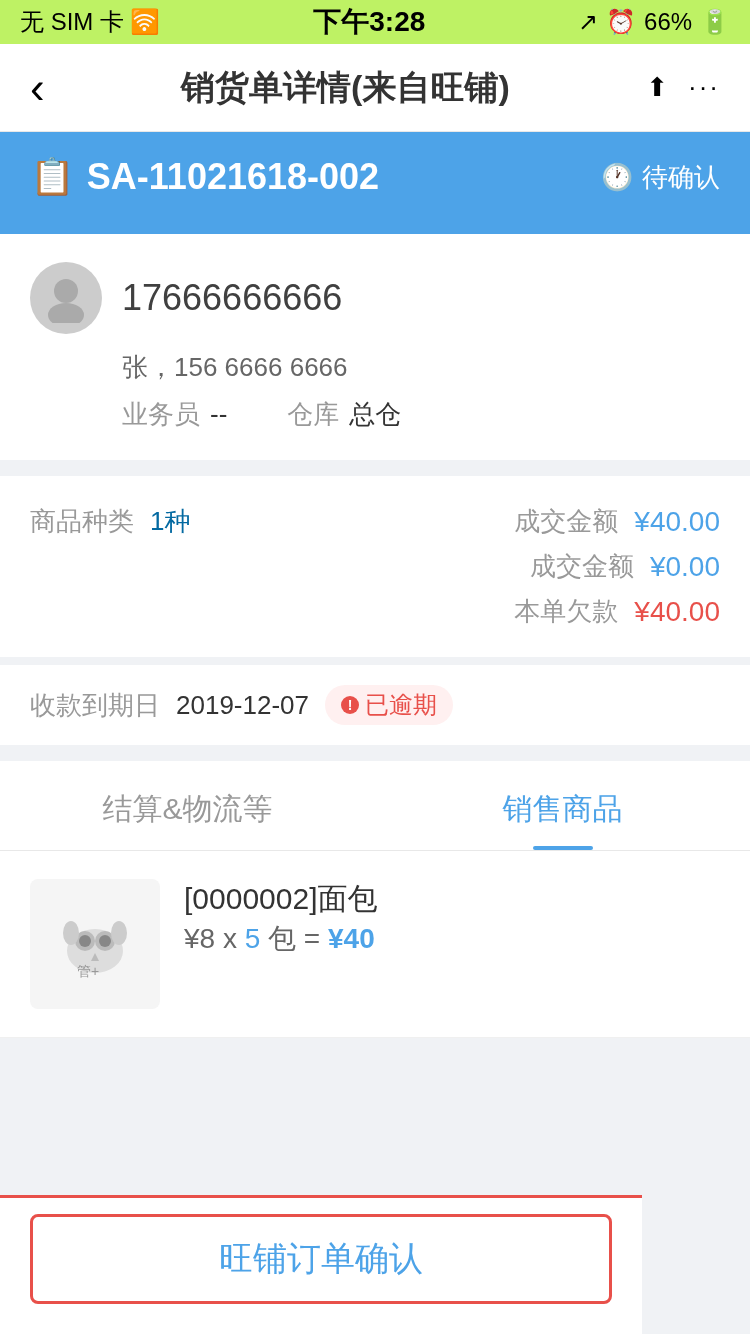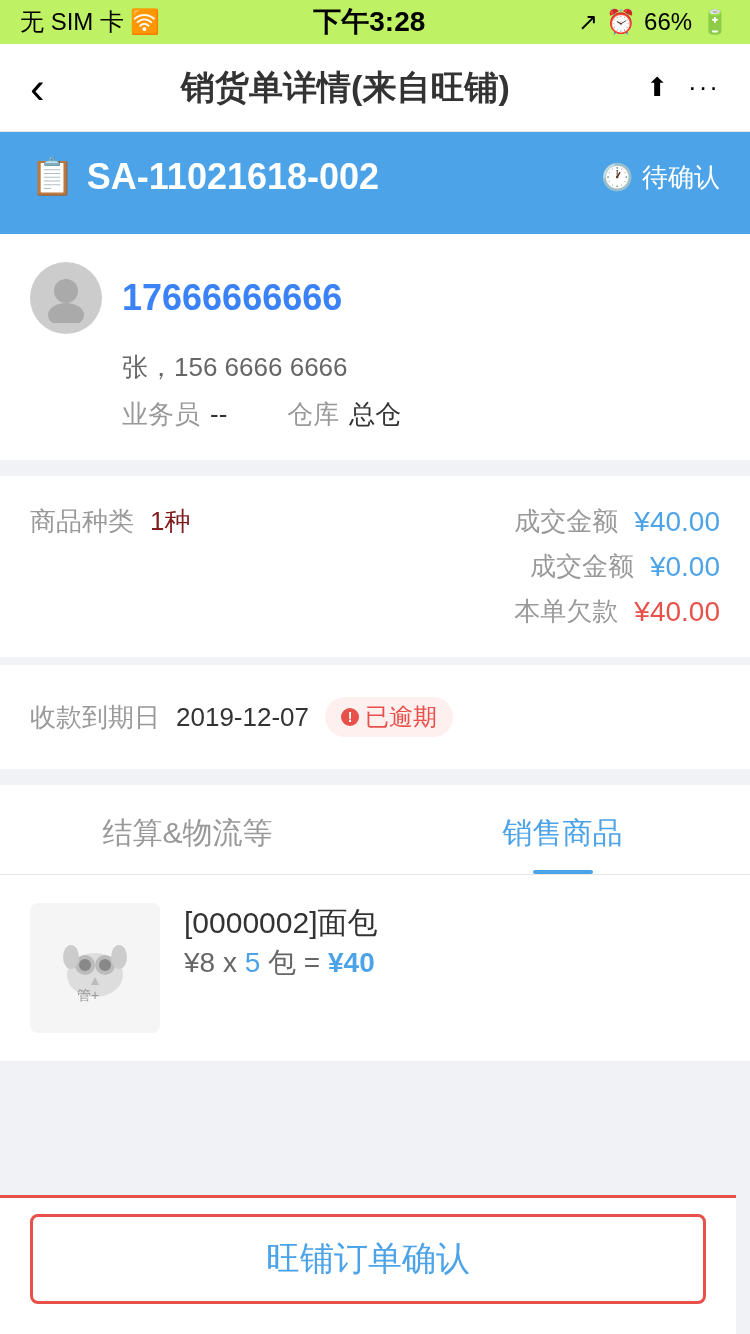--- a/index.html
+++ b/index.html
@@ -100,22 +100,22 @@
       background: #ccc;
       display: flex;
       align-items: center;
       justify-content: center;
       font-size: 36px;
       color: #fff;
       flex-shrink: 0;
     }
     .customer-name {
       font-size: 36px;
-      font-weight: 700;
-      color: #3b82f6;
+      font-weight: 400;
+      color: #404040;
     }
     .customer-info {
       color: #666;
       font-size: 26px;
       margin-bottom: 12px;
       padding-left: 92px;
     }
     .customer-meta {
       display: flex;
       align-items: center;
@@ -144,41 +144,41 @@
       align-items: flex-start;
     }
     .summary-left {
       display: flex;
       align-items: center;
       gap: 16px;
       font-size: 26px;
       color: #666;
     }
     .summary-label { color: #999; }
-    .summary-value { color: #7f1d1d; font-weight: 500; }
+    .summary-value { color: #0369a1; font-weight: 500; }
     .summary-right {
       display: flex;
       flex-direction: column;
       align-items: flex-end;
       gap: 10px;
     }
     .amount-row {
       display: flex;
       align-items: center;
       gap: 16px;
       font-size: 26px;
     }
     .amount-label { color: #999; }
     .amount-value { color: #4da3e8; font-weight: 500; font-size: 28px; }
     .amount-value-red { color: #e8504a; font-weight: 500; font-size: 28px; }
 
     
     .due-card {
       background: #fff;
-      padding: 32px 30px;
+      padding: 20px 30px;
       margin-bottom: 16px;
       display: flex;
       align-items: center;
       gap: 16px;
       font-size: 26px;
       color: #666;
     }
     .due-label { color: #999; }
     .due-date { color: #333; }
     .overdue-badge {
@@ -279,21 +279,21 @@
     .content-area {
       min-height: 260px;
       background: #f0f2f5;
     }
 
     
     .confirm-btn-wrapper {
       position: fixed;
       bottom: 0;
       left: 0;
-      width: 736px;
+      width: 642px;
       background: #fff;
       padding: 16px 30px 30px;
       border-top: 3px solid #e8504a;
     }
     .confirm-btn {
       width: 100%;
       height: 90px;
       background: #fff;
       border: 3px solid #e8504a;
       border-radius: 8px;

